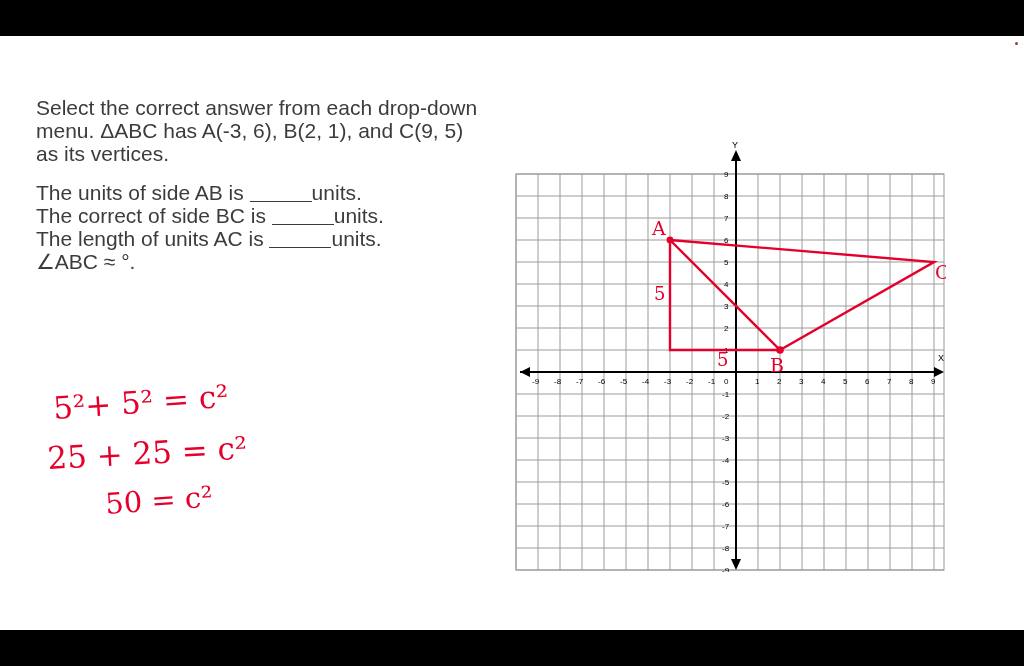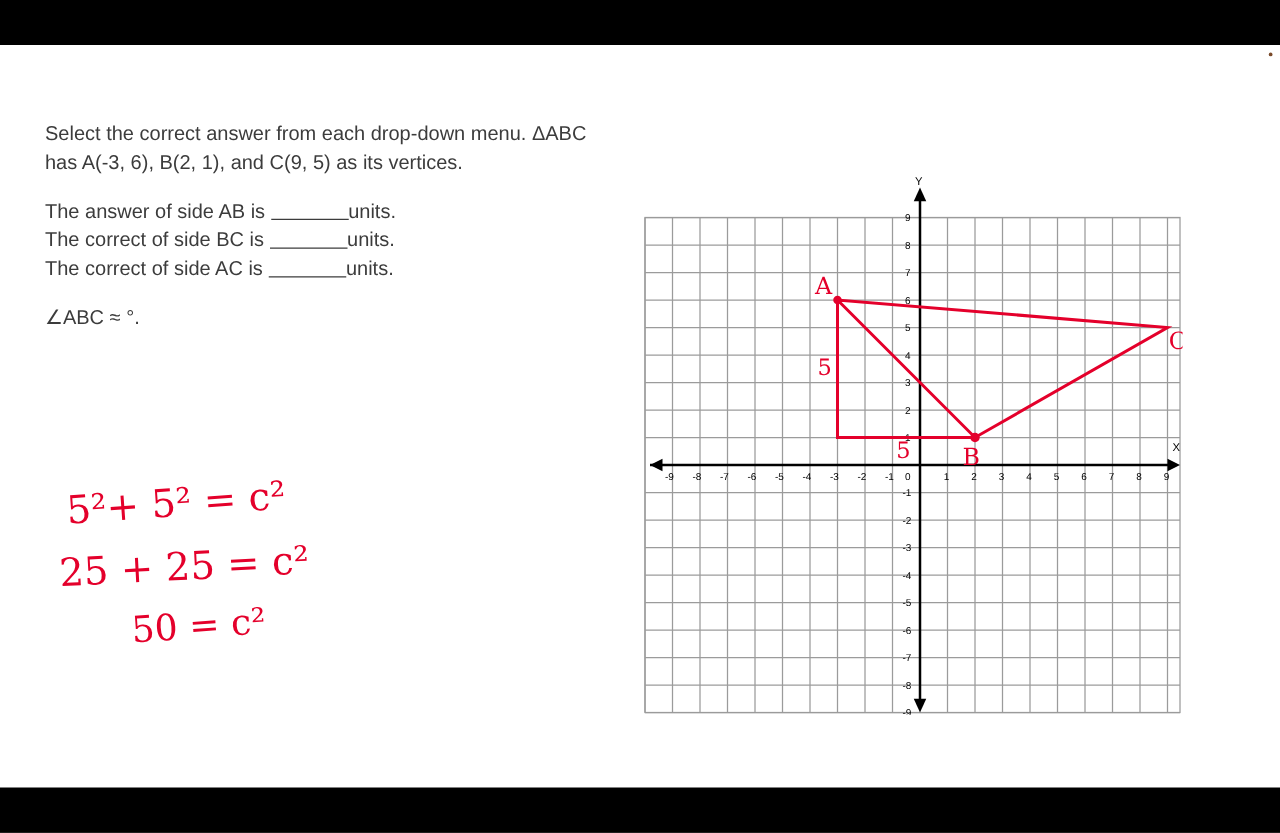--- a/index.html
+++ b/index.html
@@ -37,38 +37,37 @@
     height: 3px;
     background: #7a4a2a;
     border-radius: 50%;
   }
   #prompt {
     position: absolute;
     left: 36px;
     top: 60px;
     width: 450px;
     color: #3c3c3c;
-    font-size: 16px;
+    font-size: 21px;
     line-height: 23px;
   }
   #prompt .para {
     margin: 0 0 16px 0;
   }
   .blank-line {
     display: inline-block;
     border-bottom: 1.5px solid #3c3c3c;
     width: 62px;
     height: 14px;
     vertical-align: -2px;
   }
   .q-line {
     white-space: nowrap;
   }
   #angle-line {
-    margin-top: 16px;
   }
   
   #handwriting {
     position: absolute;
     left: 48px;
     top: 345px;
     width: 260px;
     height: 145px;
     color: #e4002b;
   }
@@ -113,27 +112,27 @@
 
 <div id="page">
   <div id="whiteboard">
 
     <div class="corner-dot"></div>
 
     <div id="prompt">
       <p class="para">Select the correct answer from each drop-down menu. ΔABC has A(-3, 6), B(2, 1), and C(9, 5) as its vertices.</p>
 
       <div class="q-line">
-        <span>The answer of side AB is </span><span class="blank-line"></span><span>units.</span>
+        <span>The units of side AB is </span><span class="blank-line"></span><span>units.</span>
       </div>
       <div class="q-line">
         <span>The correct of side BC is </span><span class="blank-line"></span><span>units.</span>
       </div>
       <div class="q-line">
-        <span>The correct of side AC is </span><span class="blank-line"></span><span>units.</span>
+        <span>The length of units AC is </span><span class="blank-line"></span><span>units.</span>
       </div>
 
       <div id="angle-line">∠ABC ≈ °.</div>
     </div>
 
     <div id="handwriting">
       <svg width="260" height="145" viewBox="0 0 260 145">
         <text x="6" y="38" font-size="31" transform="rotate(-4 6 38)">5²+ 5² = c²</text>
         <text x="0" y="88" font-size="31" transform="rotate(-3 0 88)">25 + 25 = c²</text>
         <text x="58" y="133" font-size="29" transform="rotate(-4 58 133)">50 = c²</text>

